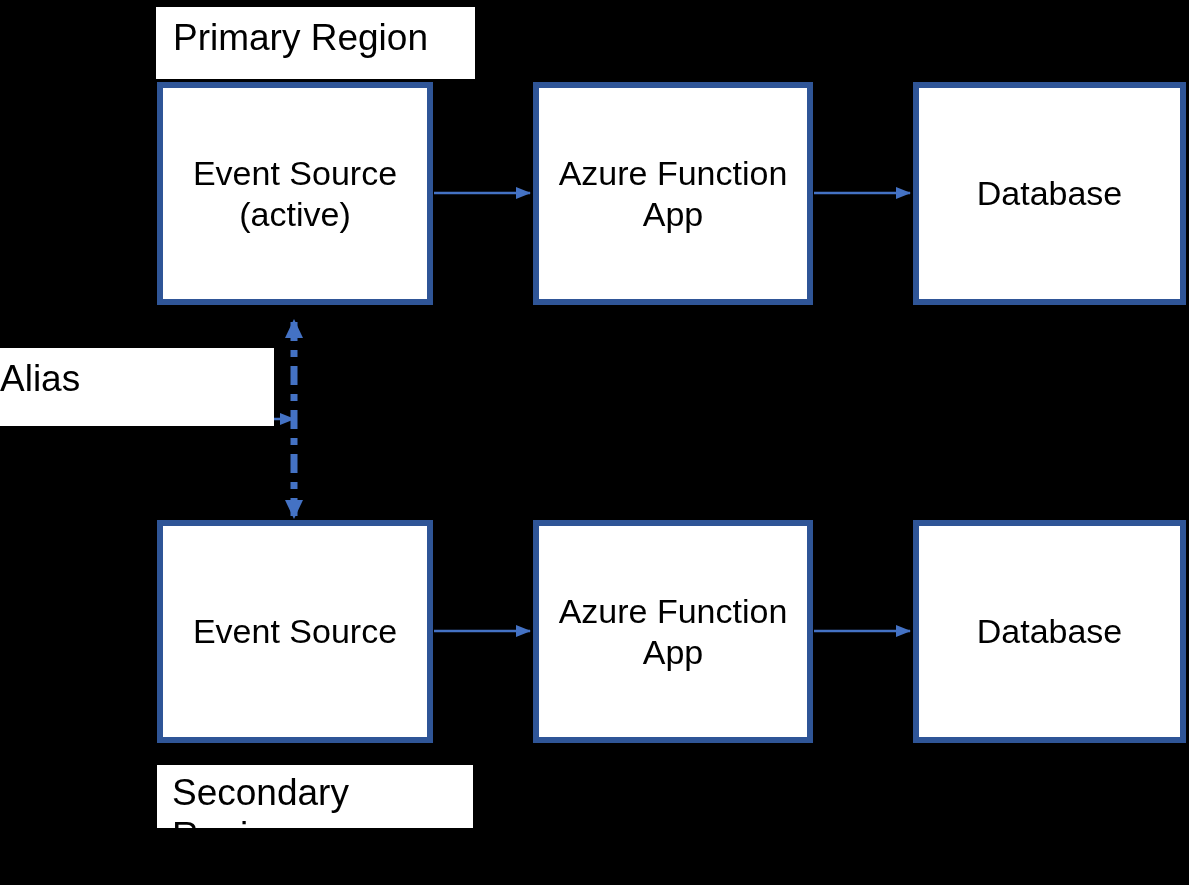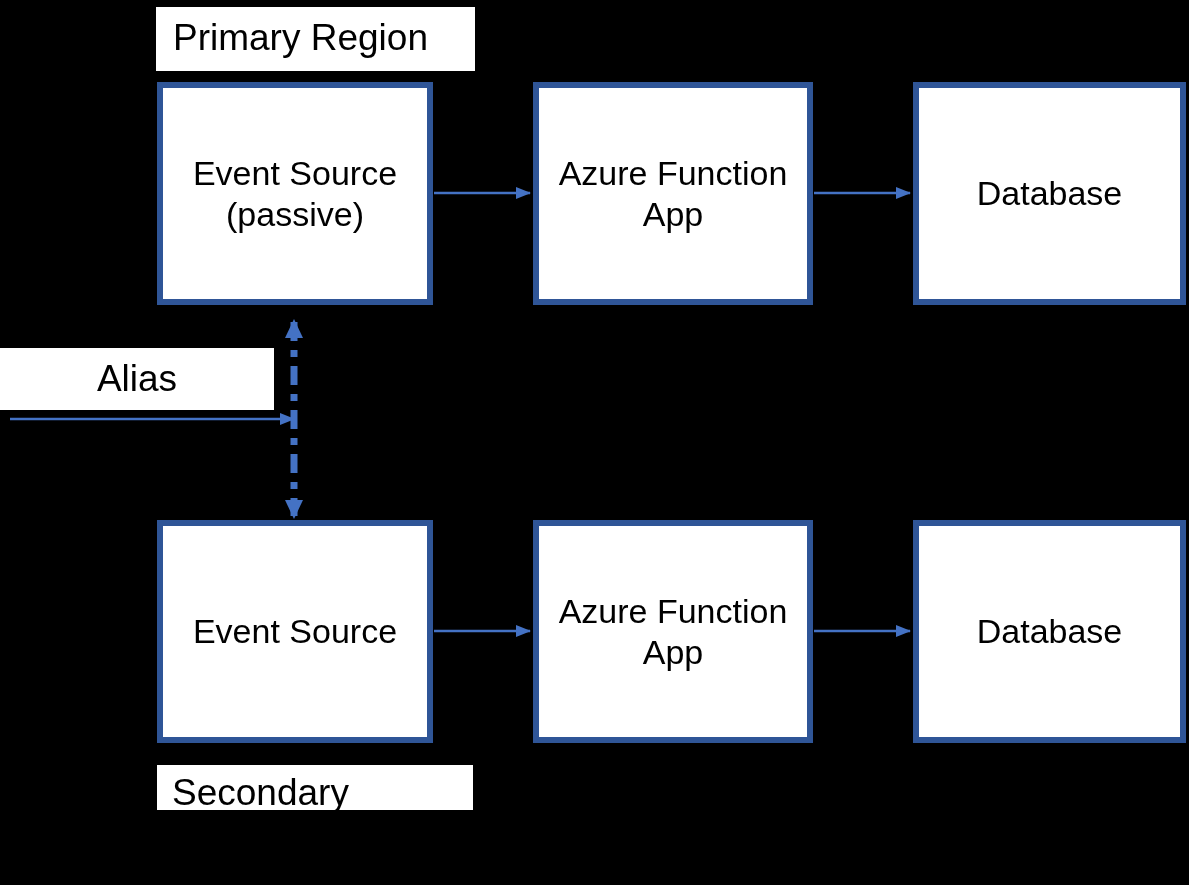--- a/index.html
+++ b/index.html
@@ -49,29 +49,29 @@
   #node-afa-secondary { left: 533px; top: 520px; width: 280px; height: 223px; }
   #node-db-secondary  { left: 913px; top: 520px; width: 273px; height: 223px; }
   .label {
     position: absolute;
     box-sizing: border-box;
     background: var(--label-bg, #ffffff);
     color: var(--text, #000000);
     font-size: 37px;
   }
   #lab-primary {
-    left: 156px; top: 7px; width: 319px; height: 64px;
+    left: 156px; top: 7px; width: 319px; height: 72px;
     line-height: 61px; padding-left: 17px;
   }
   #lab-alias {
-    left: 0; top: 348px; width: 274px; height: 62px;
-    line-height: 62px; text-align: center;
+    left: 0; top: 348px; width: 274px; height: 78px;
+    line-height: 62px; 
   }
   #lab-secondary {
-    left: 157px; top: 765px; width: 316px; height: 45px;
+    left: 157px; top: 765px; width: 316px; height: 63px;
     padding: 6px 0 0 15px; line-height: 43px;
     overflow: hidden;
   }
 </style>
 </head>
 <body>
 
 <div class="canvas">
 
   <svg class="connectors" viewBox="0 0 1189 885">
@@ -95,21 +95,21 @@
     <line class="thick" x1="294" y1="322" x2="294" y2="516" marker-start="url(#mThickStart)" marker-end="url(#mThickEnd)"></line>
   </svg>
 
   <div class="label" id="lab-primary">
     <span>Primary Region</span>
   </div>
 
   <div class="node" id="node-es-active">
     <div class="node-text">
       <div>Event Source</div>
-      <div>(passive)</div>
+      <div>(active)</div>
     </div>
   </div>
 
   <div class="node" id="node-afa-primary">
     <div class="node-text">
       <div>Azure Function</div>
       <div>App</div>
     </div>
   </div>
 

